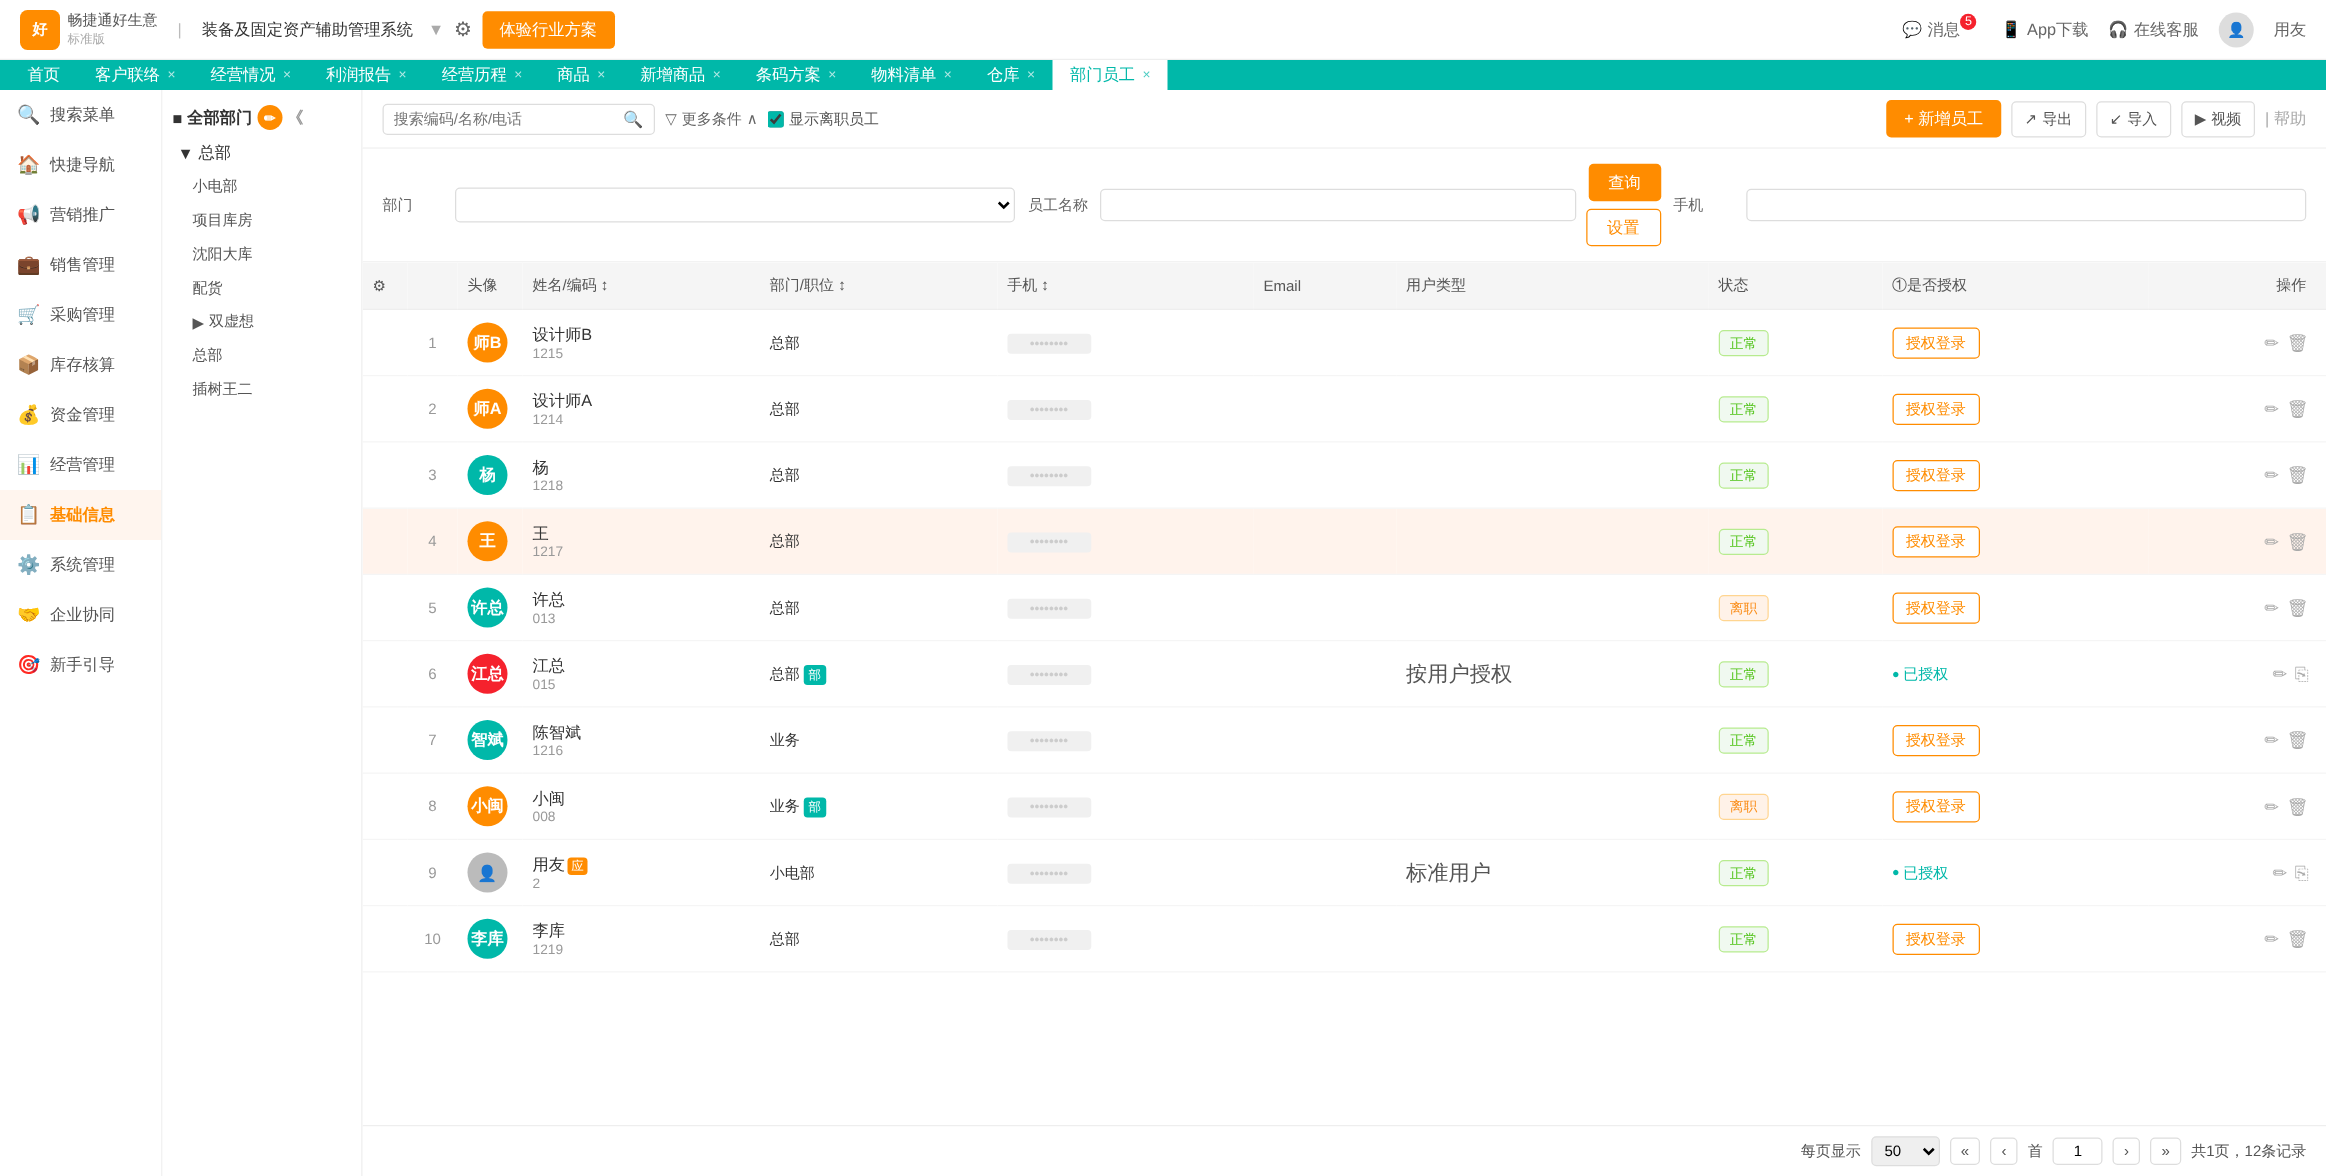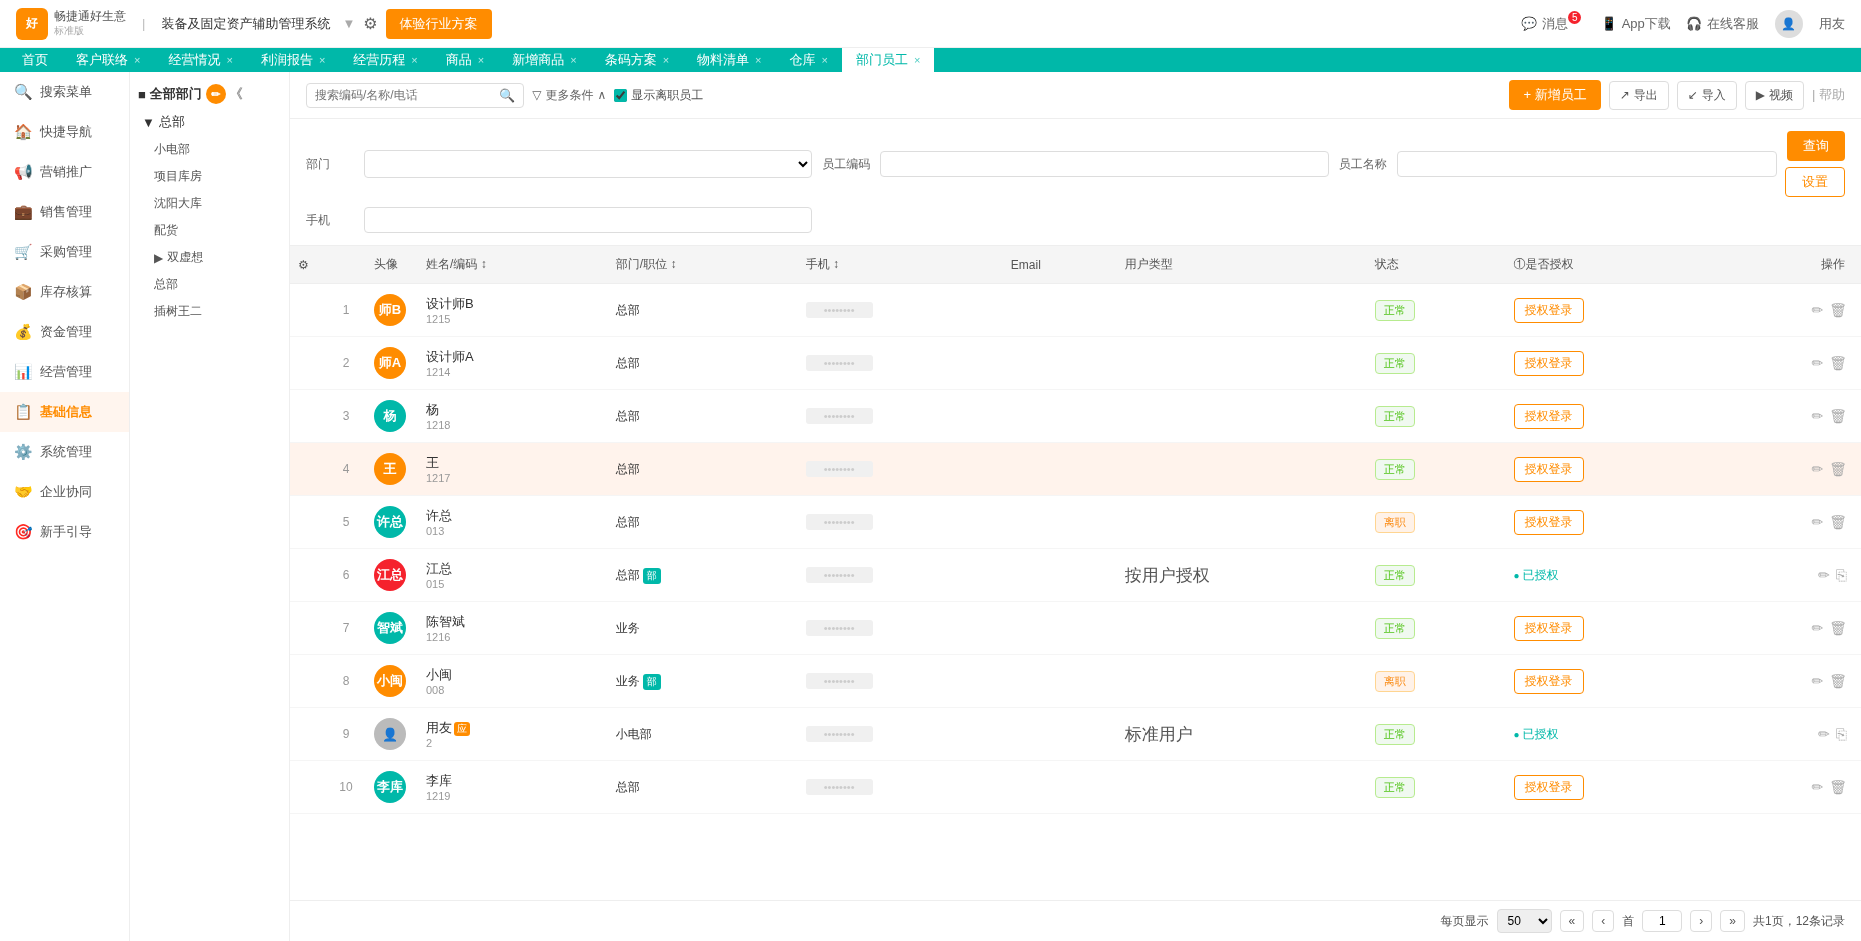--- a/index.html
+++ b/index.html
@@ -249,24 +249,20 @@
         <span style="color:#aaa; cursor:pointer;">| <span>帮助</span></span>
       </div>
 
       <div class="filter-form">
         <div class="filter-row">
           <span class="filter-label">部门</span>
           <select class="filter-select">
             <option value=""></option>
           </select>
         </div>
-        <div class="filter-row">
-          <span class="filter-label">员工编码</span>
-          <input type="text" class="filter-input" style="">
-        </div>
         <div style="display:flex; gap:8px; align-items:center;">
           <span class="filter-label">员工名称</span>
           <input type="text" class="filter-input" style="flex: 1 1 0%;">
           <div class="filter-actions">
             <button class="btn-query">查询</button>
             <button class="btn-set">设置</button>
           </div>
         </div>
         <div class="filter-row">
           <span class="filter-label">手机</span>

